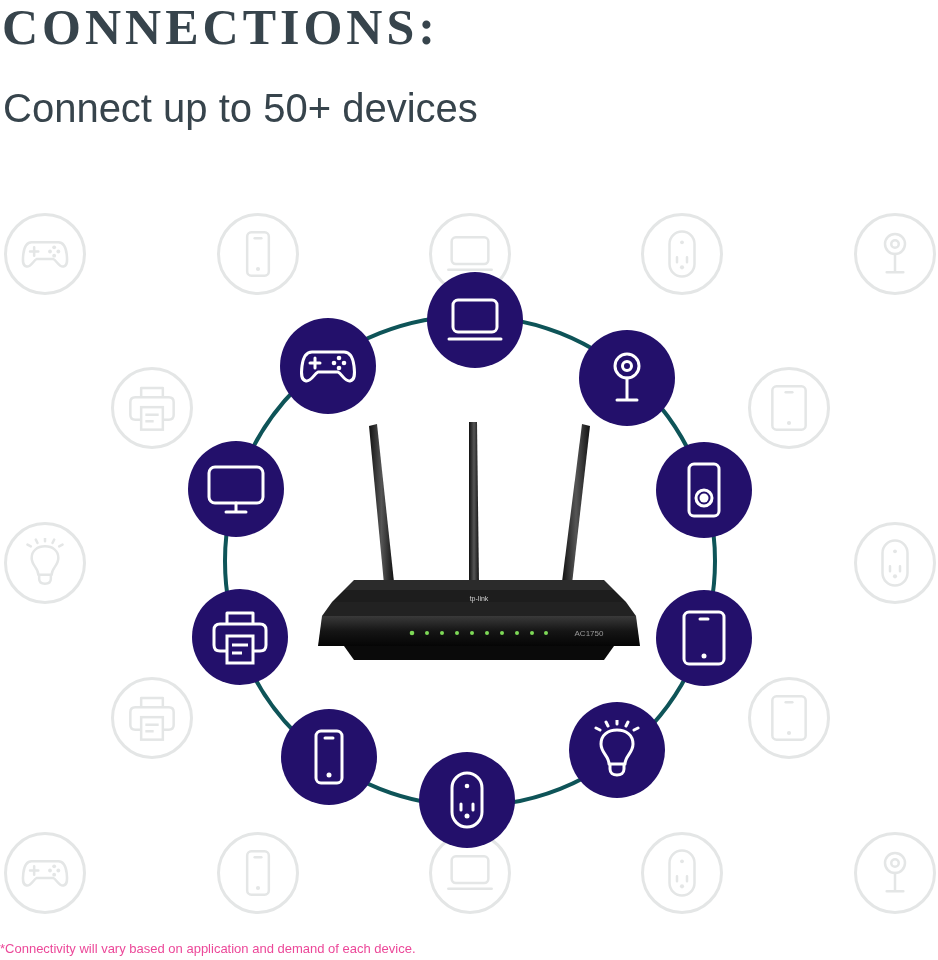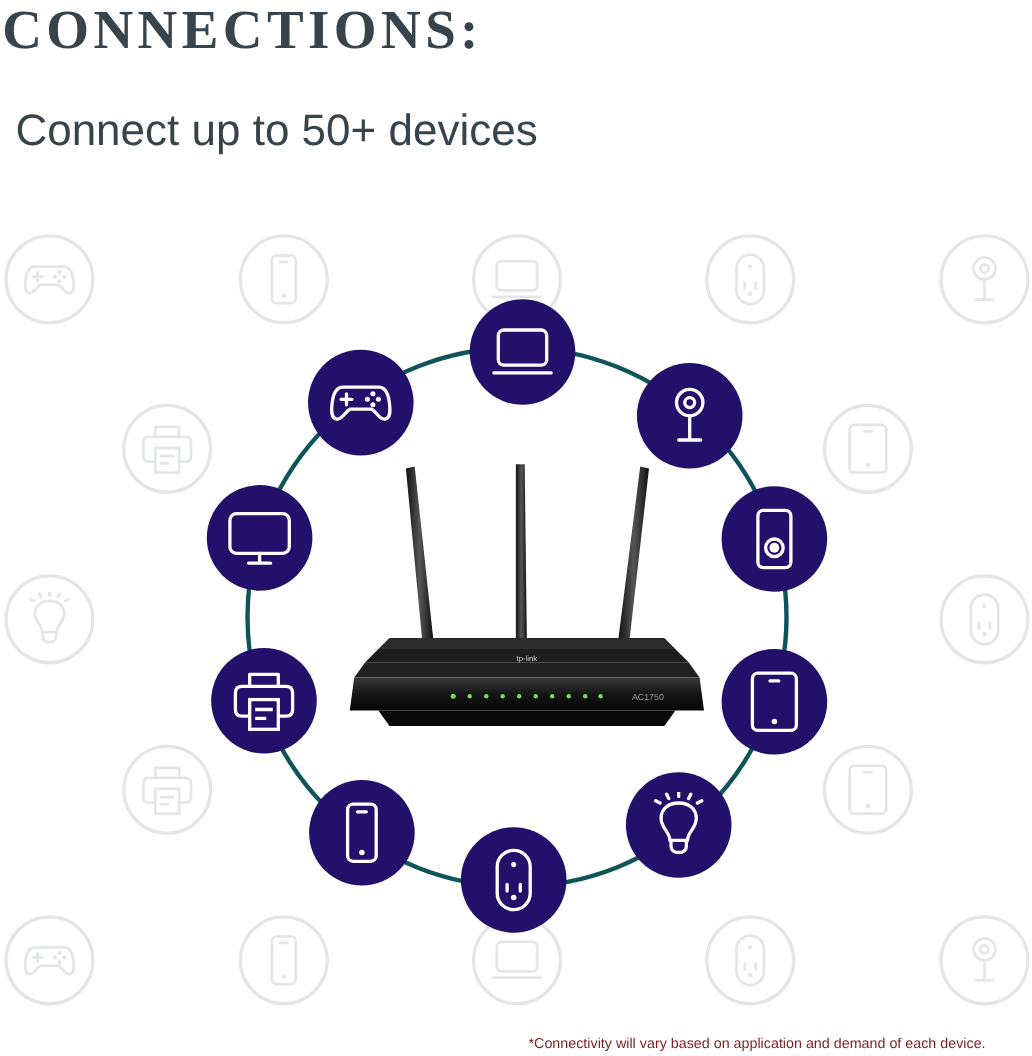--- a/index.html
+++ b/index.html
@@ -1,19 +1,19 @@
 <!DOCTYPE html>
 <html><head>
 <meta charset="utf-8">
 <style>
   html, body { margin: 0; padding: 0; background: #ffffff; }
   body { width: 938px; height: 960px; position: relative; overflow: hidden; font-family: "Liberation Sans", sans-serif; }
   .headline { position: absolute; left: 2px; top: 2px; margin: 0; font-family: Liberation Serif, serif; font-weight: 700; font-size: 50px; letter-spacing: 4px; color: #37444c; line-height: 50px; }
-  .subhead { position: absolute; left: 2px; top: 84px; margin: 12px; font-family: "Liberation Sans", sans-serif; font-weight: 400; font-size: 40px; color: #37444c; line-height: 46px; }
-  .footnote { position: absolute; left: 0; width: 896px; top: 940px; text-align: right; font-family: "Liberation Sans", sans-serif; font-size: 13px; color: #7f1d1d; line-height: 18px; }
+  .subhead { position: absolute; left: 2px; top: 84px; margin: 1px; font-family: "Liberation Sans", sans-serif; font-weight: 400; font-size: 40px; color: #37444c; line-height: 46px; }
+  .footnote { position: absolute; left: 0; width: 896px; top: 940px; text-align: left; font-family: "Liberation Sans", sans-serif; font-size: 13px; color: #ec4899; line-height: 18px; }
   .ghost { position: absolute; width: 76px; height: 76px; border: 3px solid #e4e6e6; border-radius: 50%; box-sizing: content-box; }
   .ghost svg { position: absolute; left: 13px; top: 13px; width: 50px; height: 50px; }
   .ring { position: absolute; left: 0; top: 0; }
   .device { position: absolute; width: 96px; height: 96px; border-radius: 50%; background: #23106b; }
   .device svg { position: absolute; left: 18px; top: 18px; width: 60px; height: 60px; }
   .router { position: absolute; left: 314px; top: 420px; width: 330px; height: 250px; }
 </style>
 </head>
 <body>
 

